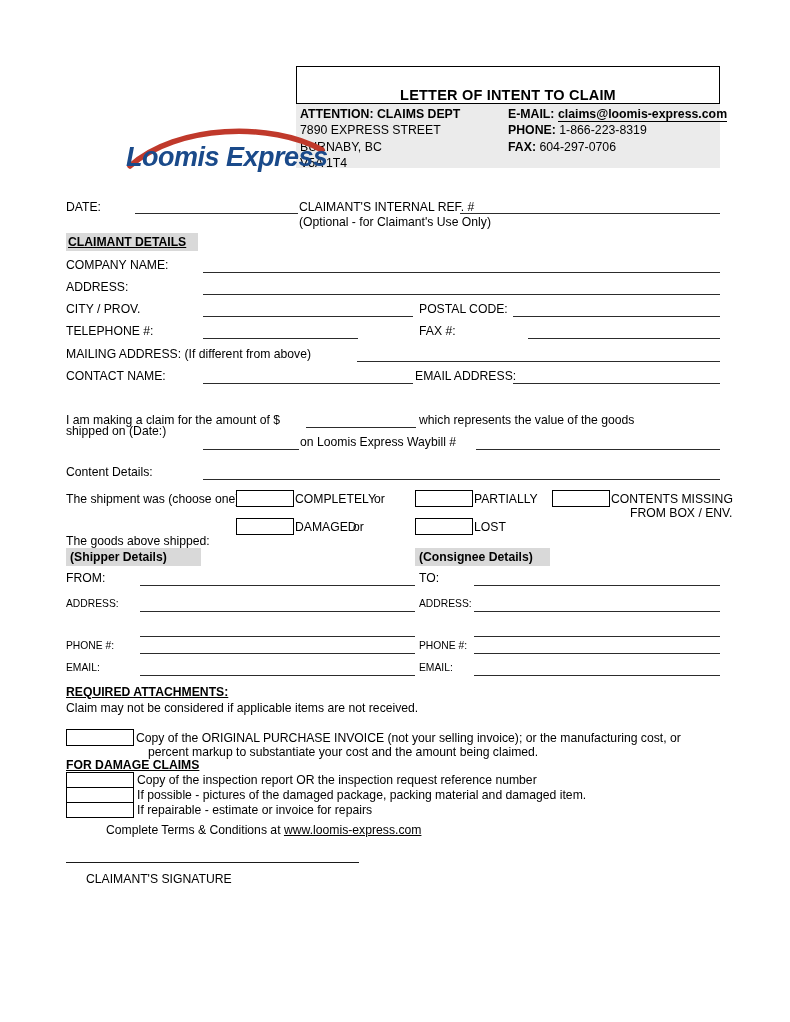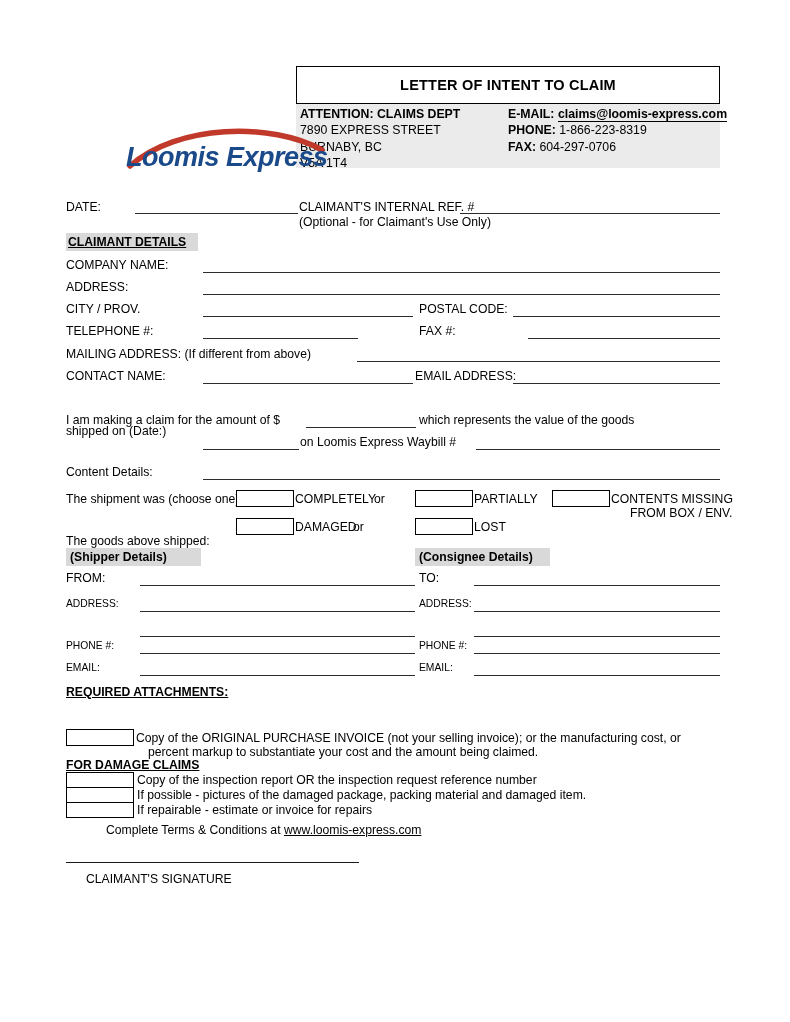--- a/index.html
+++ b/index.html
@@ -15,21 +15,21 @@
     overflow: hidden;
   }
   .page { position: absolute; inset: 0; background:#fff; }
 
   
   .title-box {
     position: absolute;
     left: 296px; top: 66px;
     width: 424px; height: 38px;
     border: 1.5px solid #000;
-    display: flex; align-items: center; justify-content: center;
+    display: flex; align-items: flex-end; justify-content: center;
   }
   .title-text {
     font-size: 14.5px; font-weight: bold; letter-spacing: .2px;
   }
 
   .gray-band {
     position: absolute;
     left: 296px; top: 104px;
     width: 424px; height: 64px;
     background: #ebebeb;
@@ -204,20 +204,21 @@
   <div class="rule" style="left:474px; top:611px; width:246px;"></div>
   <div class="rule" style="left:474px; top:636px; width:246px;"></div>
 
   <span class="lbl sm" style="left:419px; top:639px;">PHONE #:</span>
   <div class="rule" style="left:474px; top:653px; width:246px;"></div>
 
   <span class="lbl sm" style="left:419px; top:661px;">EMAIL:</span>
   <div class="rule" style="left:474px; top:675px; width:246px;"></div>
 
   <span class="lbl b u" style="left:66px; top:685px;">REQUIRED ATTACHMENTS:</span>
+  <span class="lbl" style="left:66px; top:701px;">Claim may not be considered if applicable items are not received.</span>
 
   <div class="cbox" style="left:66px; top:729px; width:68px; height:17px;"></div>
   <span class="lbl" style="left:136px; top:731px;text-align:center;">Copy of the ORIGINAL PURCHASE INVOICE (not your selling invoice); or the manufacturing cost, or</span>
   <span class="lbl" style="left:148px; top:745px;">percent markup to substantiate your cost and the amount being claimed.</span>
 
   <span class="lbl b u" style="left:66px; top:758px;">FOR DAMAGE CLAIMS</span>
 
   <div class="cbox" style="left:66px; top:772px; width:68px; height:16px;"></div>
   <span class="lbl" style="left:137px; top:773px;">Copy of the inspection report OR the inspection request reference number</span>
 

